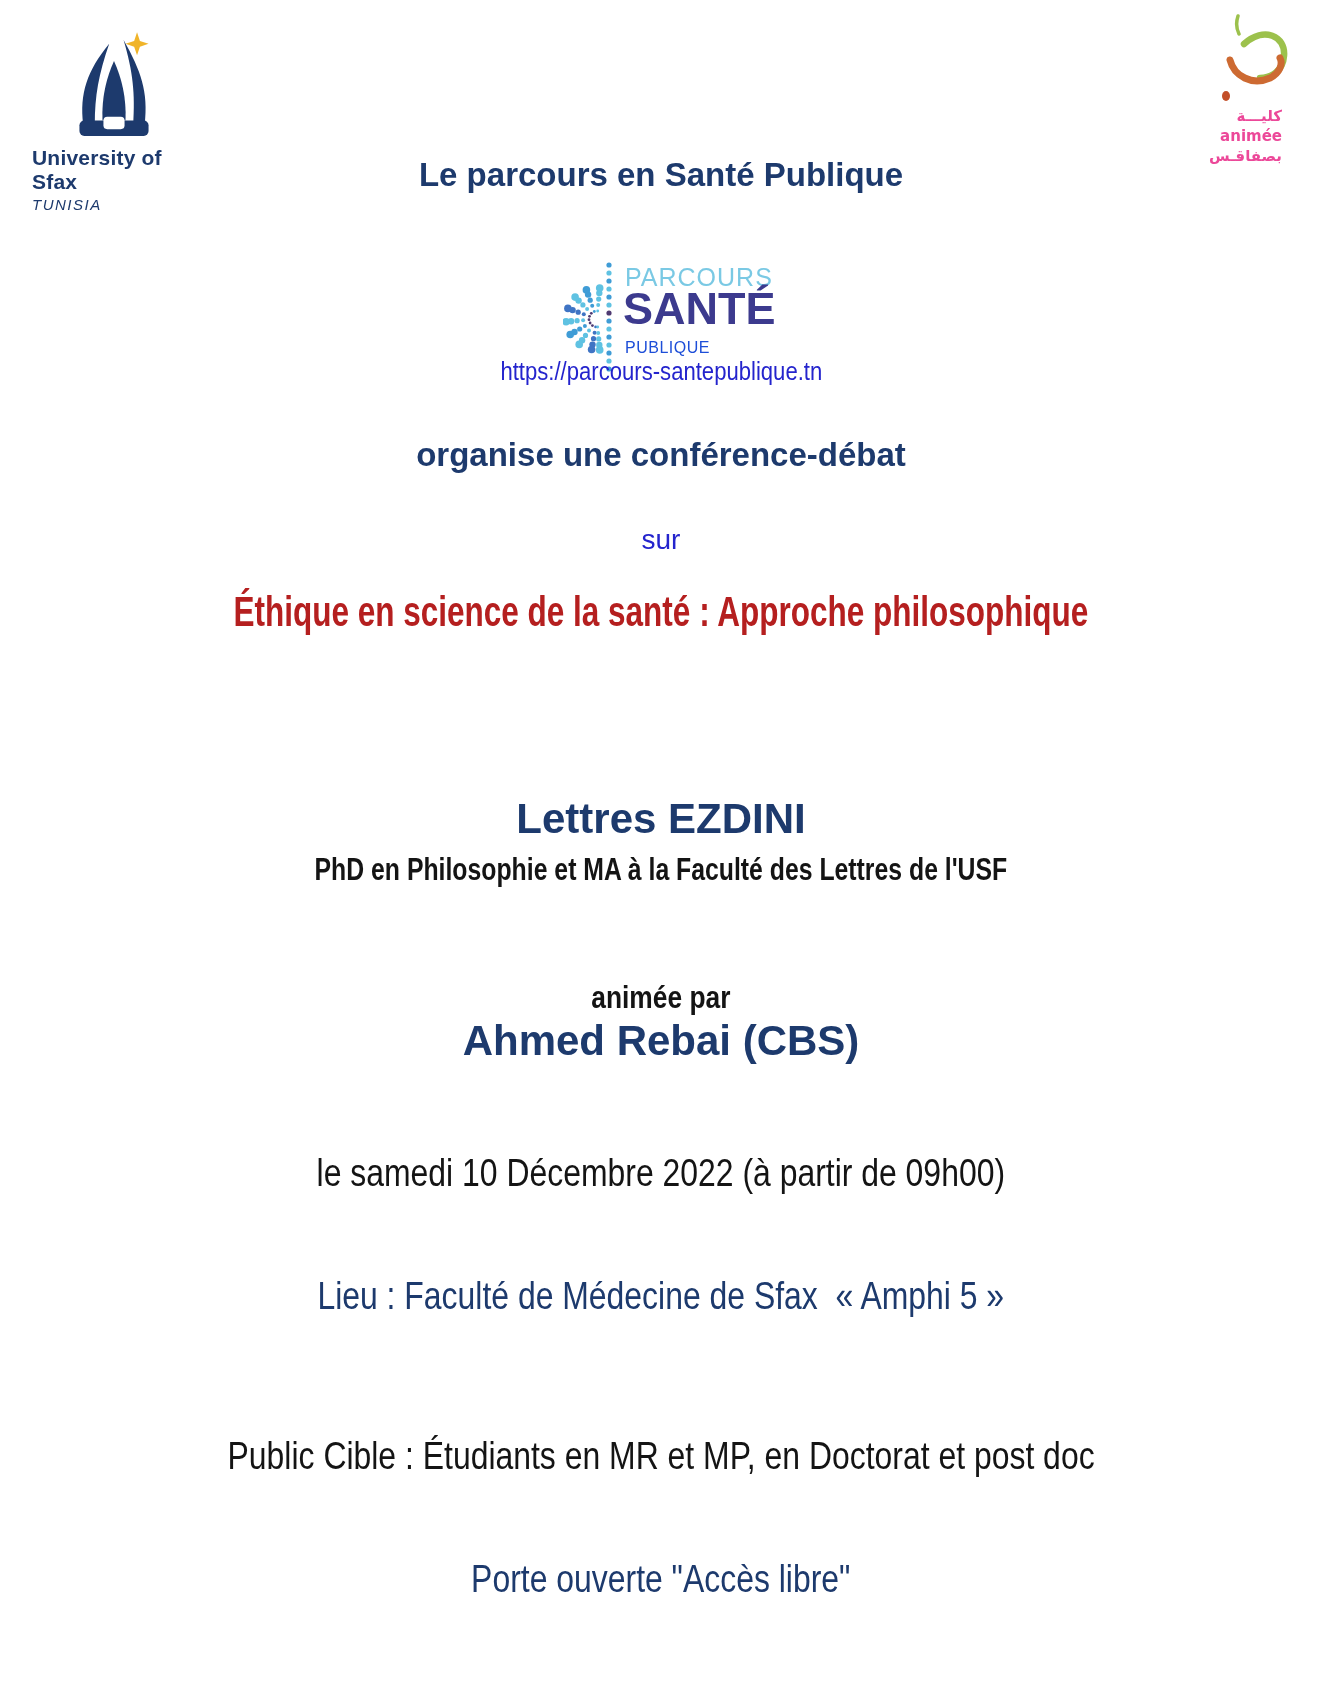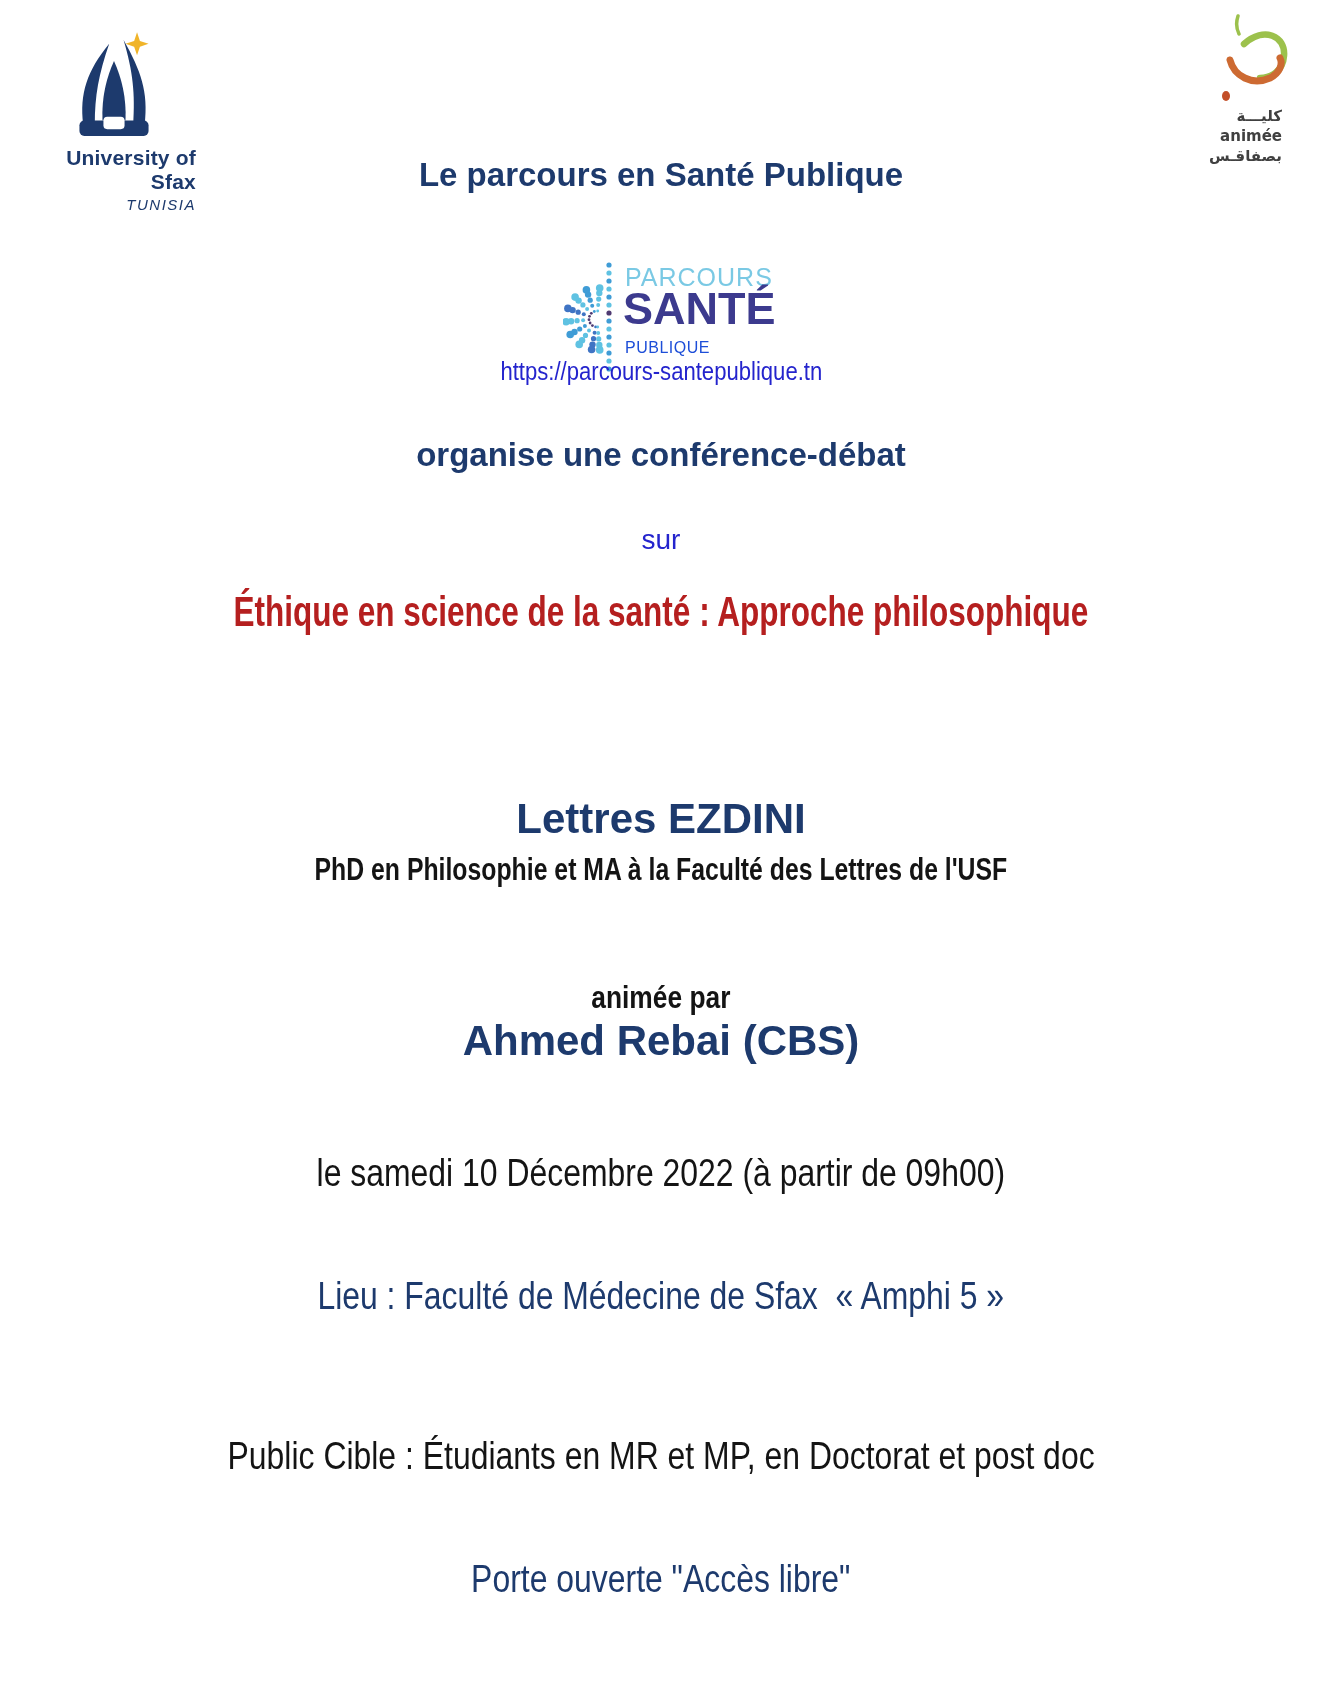--- a/index.html
+++ b/index.html
@@ -22,30 +22,30 @@
   .fs31{font-size:31px}
   .fs38{font-size:38px}
   .c75{transform:scaleX(.75)}
   .c80{transform:scaleX(.80)}
   .c84{transform:scaleX(.84)}
   .c85{transform:scaleX(.85)}
   .wgap{word-spacing:10px}
   .url{ text-decoration:none; }
 
   
-  .usf{position:absolute;left:32px;top:30px;width:164px;text-align:right;}
+  .usf{position:absolute;left:32px;top:30px;width:164px;text-align:left;}
   .usf svg{display:block;margin:0 auto;}
   .usf-name{font-size:21px;font-weight:bold;color:#1d3a6d;margin-top:4px;letter-spacing:.2px;}
   .usf-country{font-size:15px;color:#1d3a6d;letter-spacing:1.5px;margin-top:2px;font-style:italic;}
 
   
   .fms{position:absolute;left:1178px;top:14px;width:120px;text-align:right;}
   .fms svg{display:block;margin-left:auto;}
   .fms-ar{font-family:"DejaVu Sans",sans-serif;font-weight:bold;font-size:15px;
-          color:#404040;line-height:20px;padding-right:16px;direction:rtl;}
+          color:#ec4899;line-height:20px;padding-right:16px;direction:rtl;}
 
   
   .psp{position:absolute;left:50%;top:221px;width:196px;height:116px;margin-left:-98px;margin-top:40px;}
   .psp .burst{position:absolute;left:0;top:0;}
   .psp-w1{position:absolute;left:62px;top:2px;font-size:25px;font-weight:500;
           color:#7ac9e4;letter-spacing:1px;white-space:pre;}
   .psp-w2{position:absolute;left:60px;top:22px;font-size:45px;font-weight:600;
           color:#3c3a8e;white-space:pre;}
   .psp-w3{position:absolute;left:62px;top:78px;font-size:16px;font-weight:500;
           color:#1d4ed8;letter-spacing:.5px;white-space:pre;}

